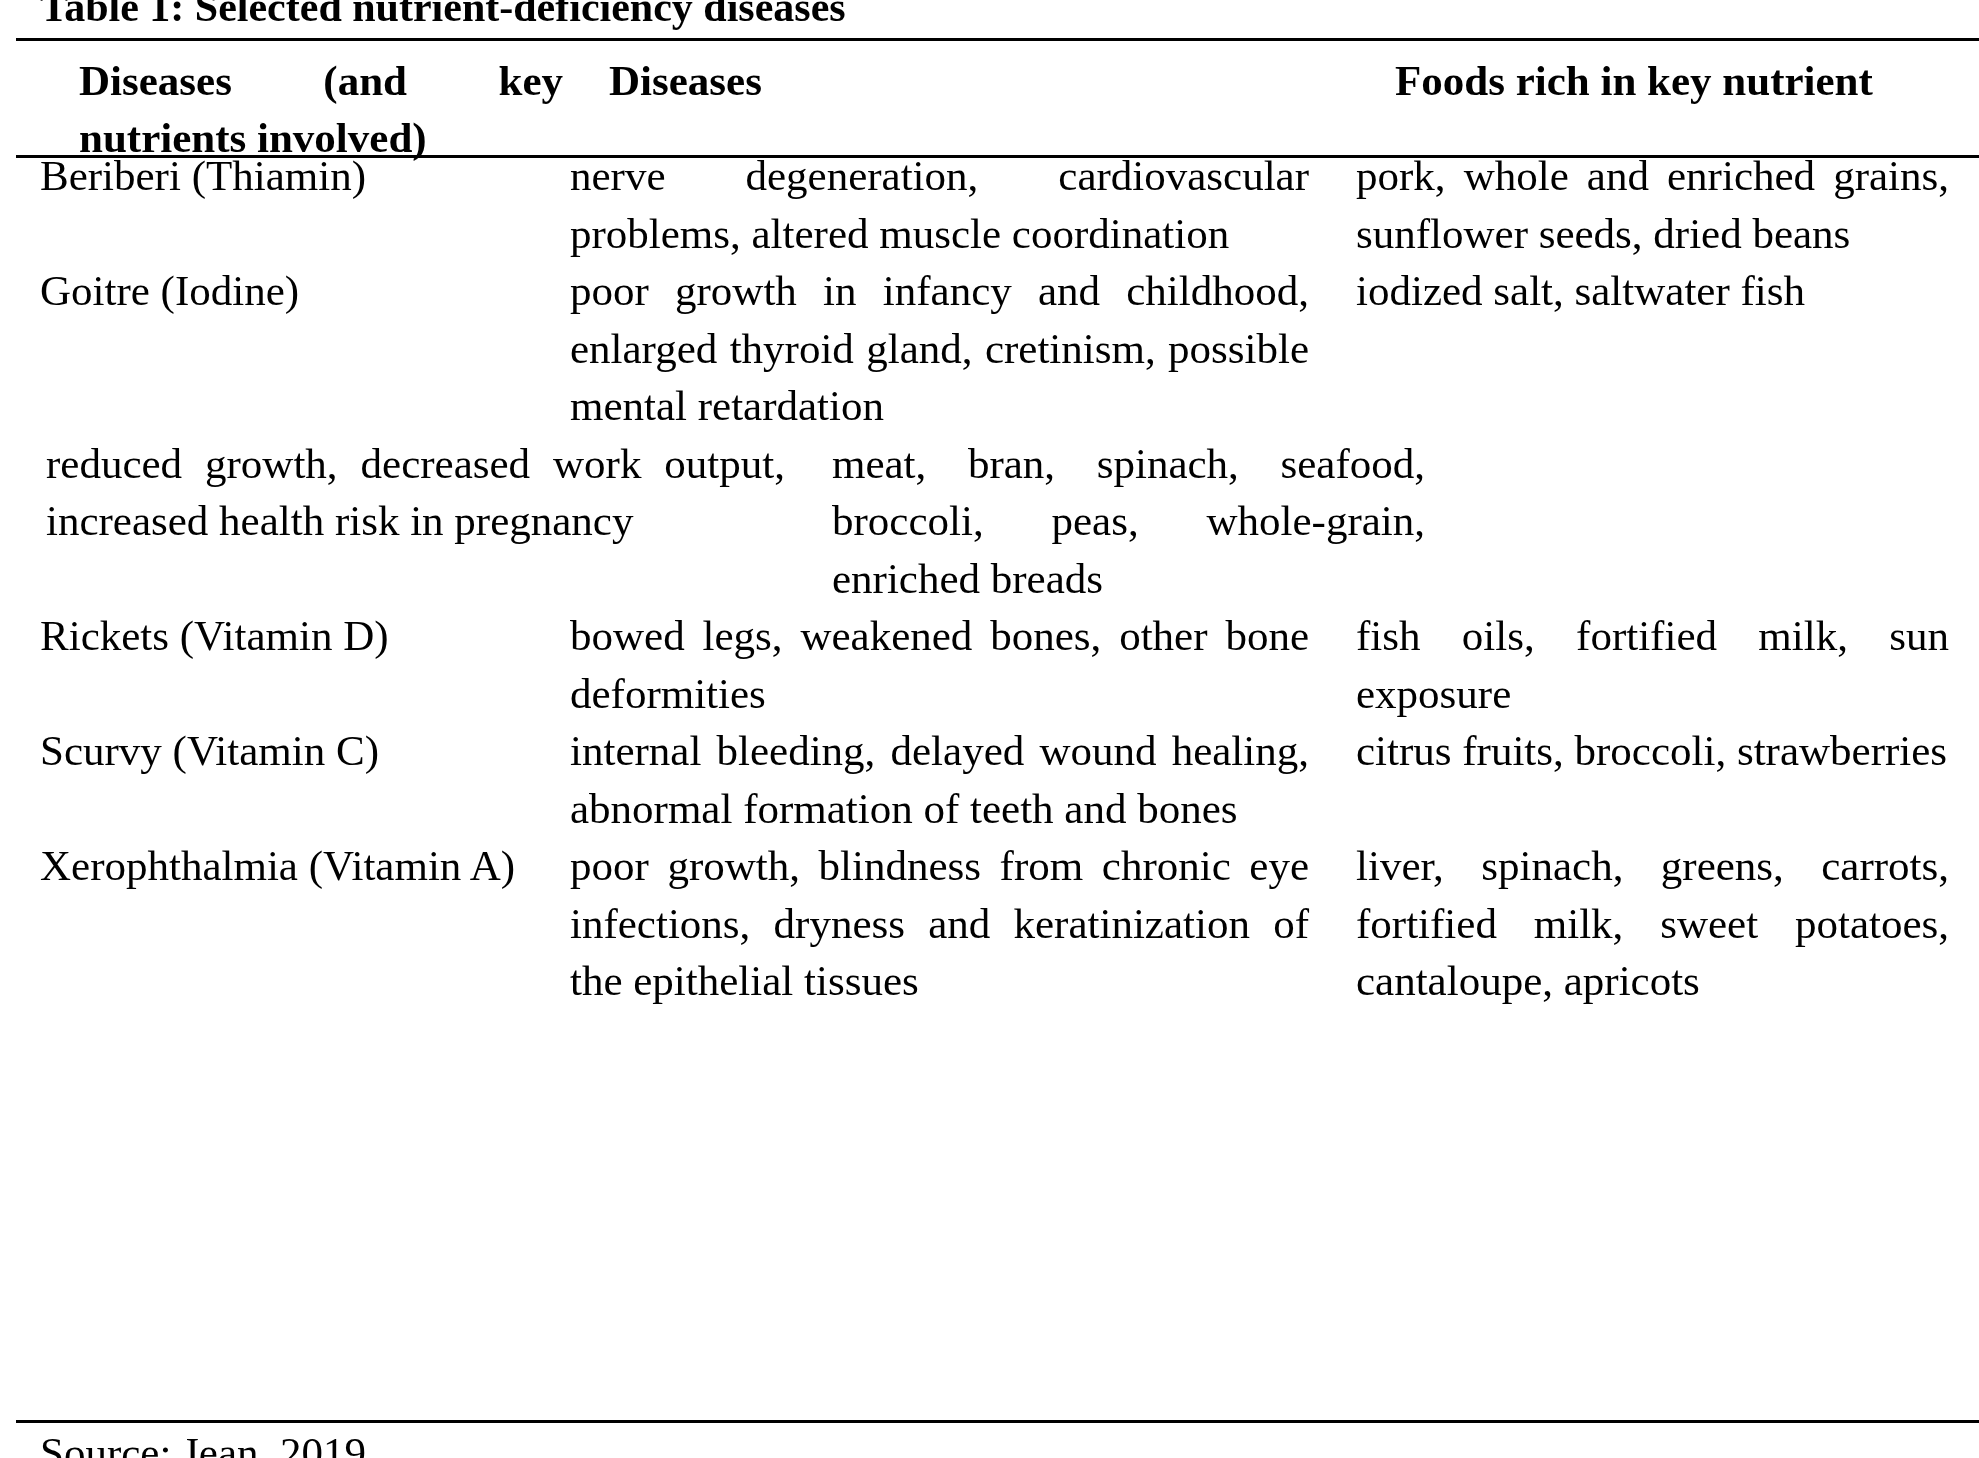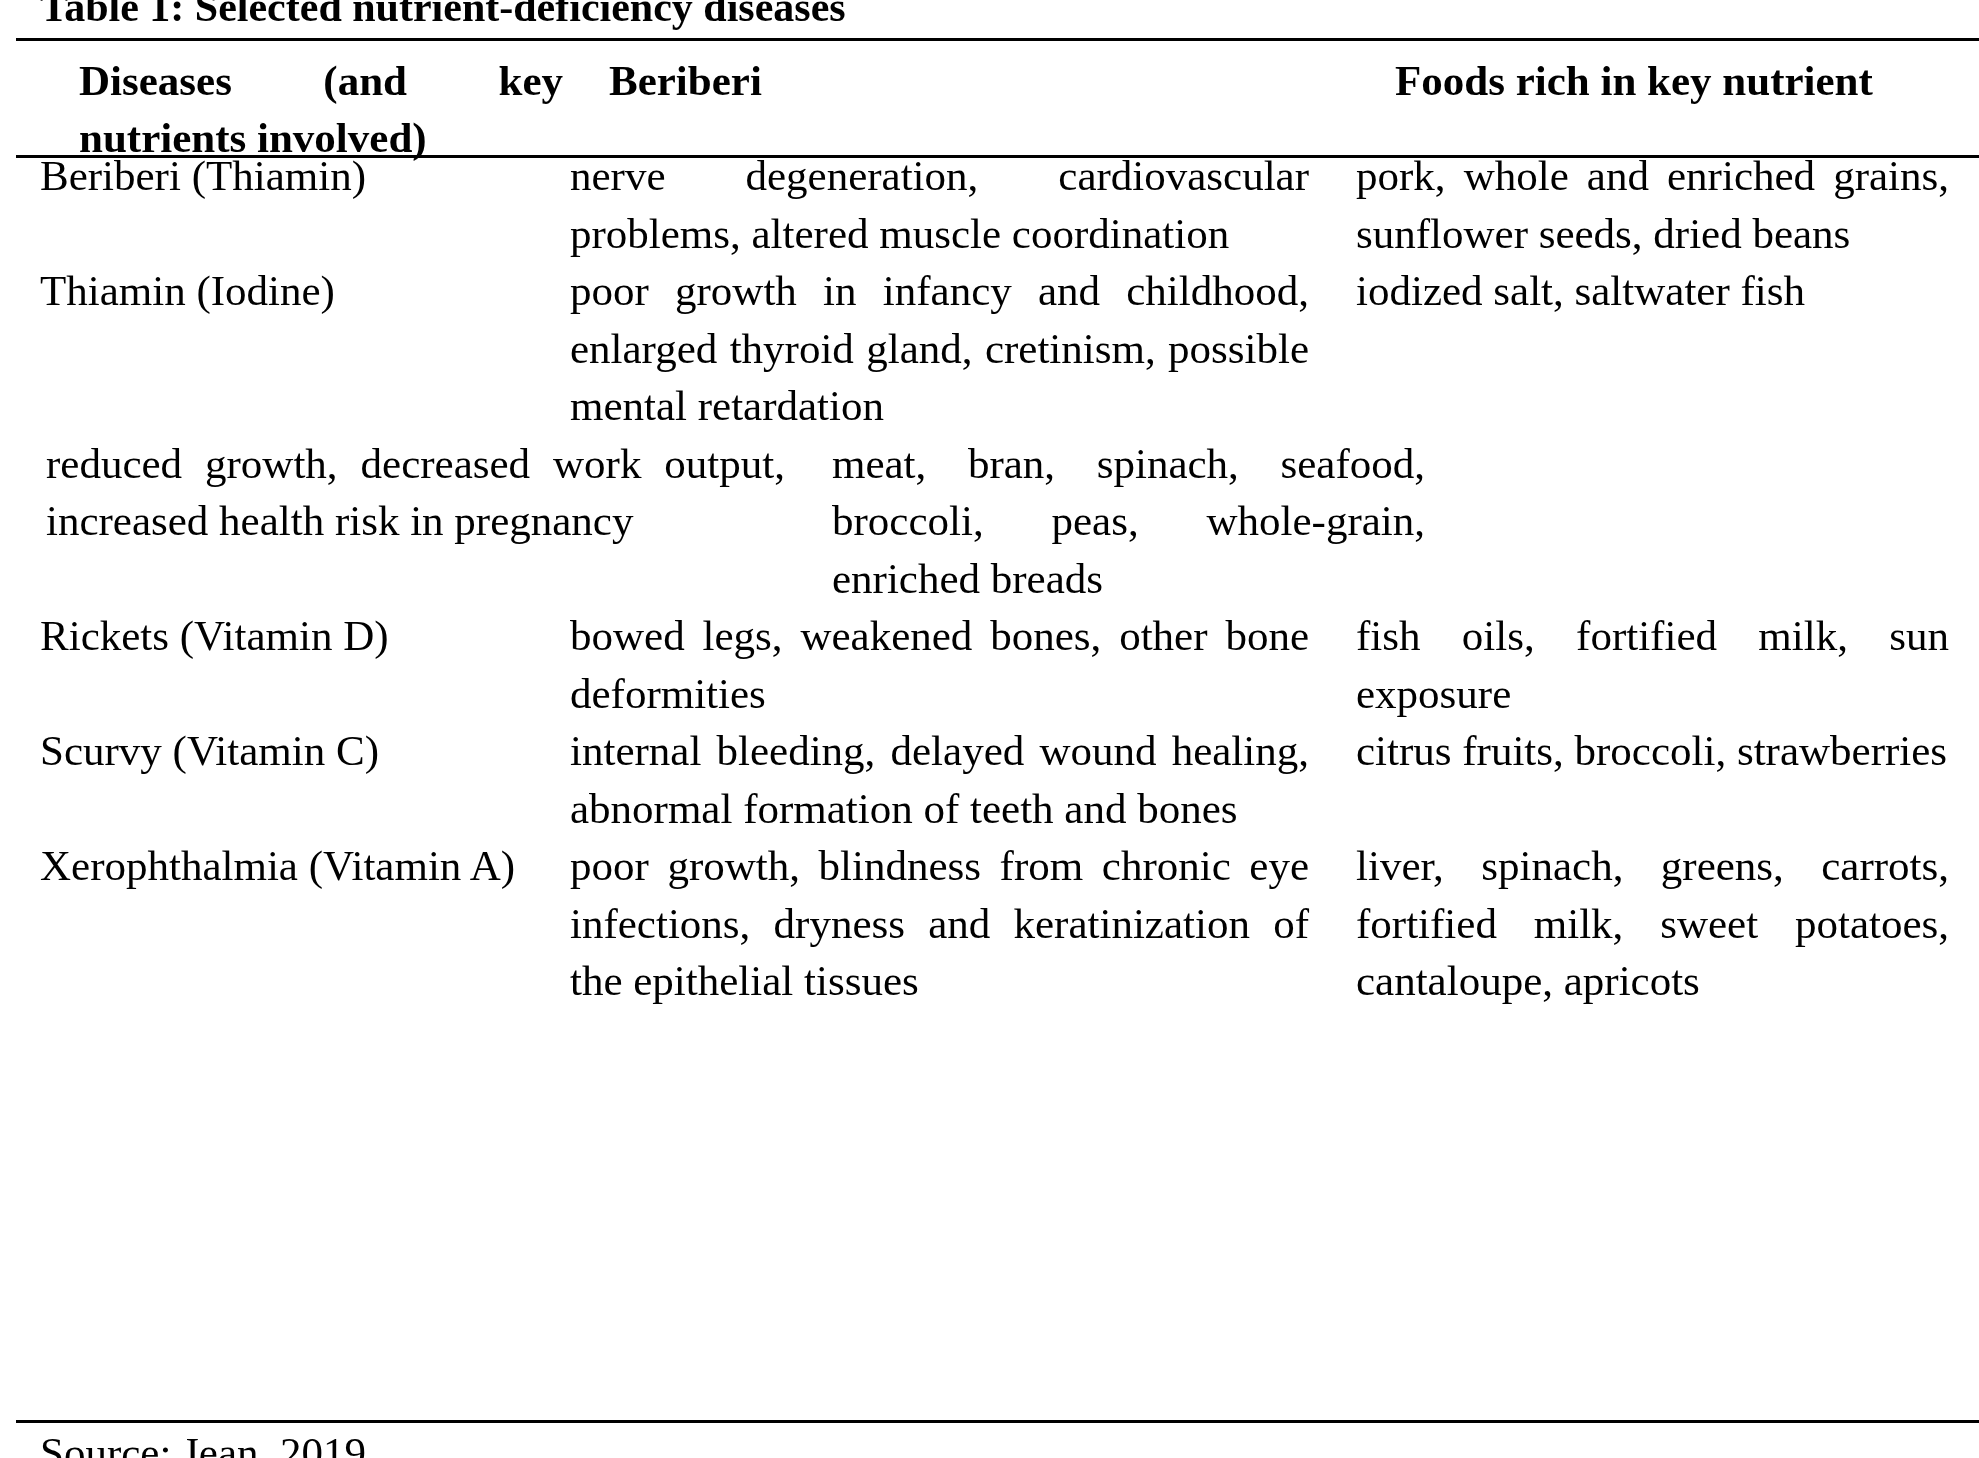--- a/index.html
+++ b/index.html
@@ -37,35 +37,35 @@
 </head>
 <body>
 
 <div class="title">Table 1: Selected nutrient-deficiency diseases</div>
 
 <div class="rule top"></div>
 
 <div class="thead">
   <div class="row">
     <div class="cell c1">Diseases (and key nutrients involved)</div>
-    <div class="cell c2">Beriberi</div>
+    <div class="cell c2">Diseases</div>
     <div class="cell c3">Foods rich in key nutrient</div>
   </div>
 </div>
 
 <div class="rule head"></div>
 
 <div class="tbody">
   <div class="row">
     <div class="cell c1">Beriberi (Thiamin)</div>
     <div class="cell c2">nerve degeneration, cardiovascular problems, altered muscle coordination</div>
     <div class="cell c3">pork, whole and enriched grains, sunflower seeds, dried beans</div>
   </div>
   <div class="row">
-    <div class="cell c1">Thiamin (Iodine)</div>
+    <div class="cell c1">Goitre (Iodine)</div>
     <div class="cell c2">poor growth in infancy and childhood, enlarged thyroid gland, cretinism, possible mental retardation</div>
     <div class="cell c3">iodized salt, saltwater fish</div>
   </div>
   <div class="row">
     <div class="cell c2">reduced growth, decreased work output, increased health risk in pregnancy</div>
     <div class="cell c3">meat, bran, spinach, seafood, broccoli, peas, whole-grain, enriched breads</div>
   </div>
   <div class="row">
     <div class="cell c1">Rickets (Vitamin D)</div>
     <div class="cell c2">bowed legs, weakened bones, other bone deformities</div>

